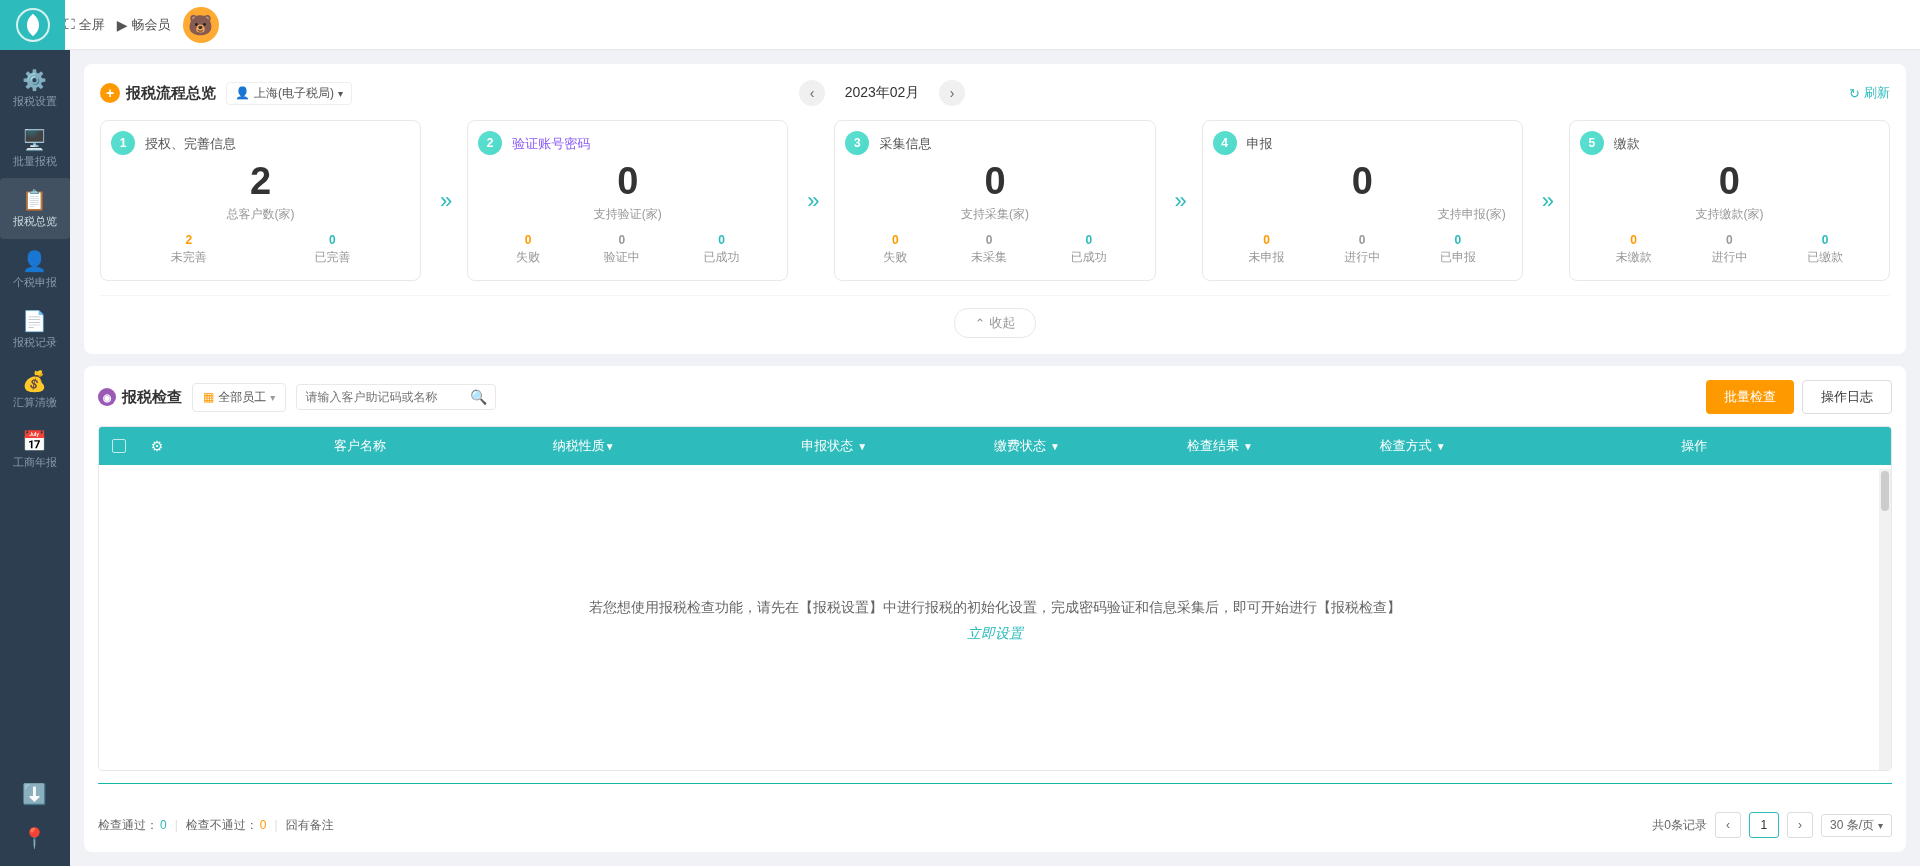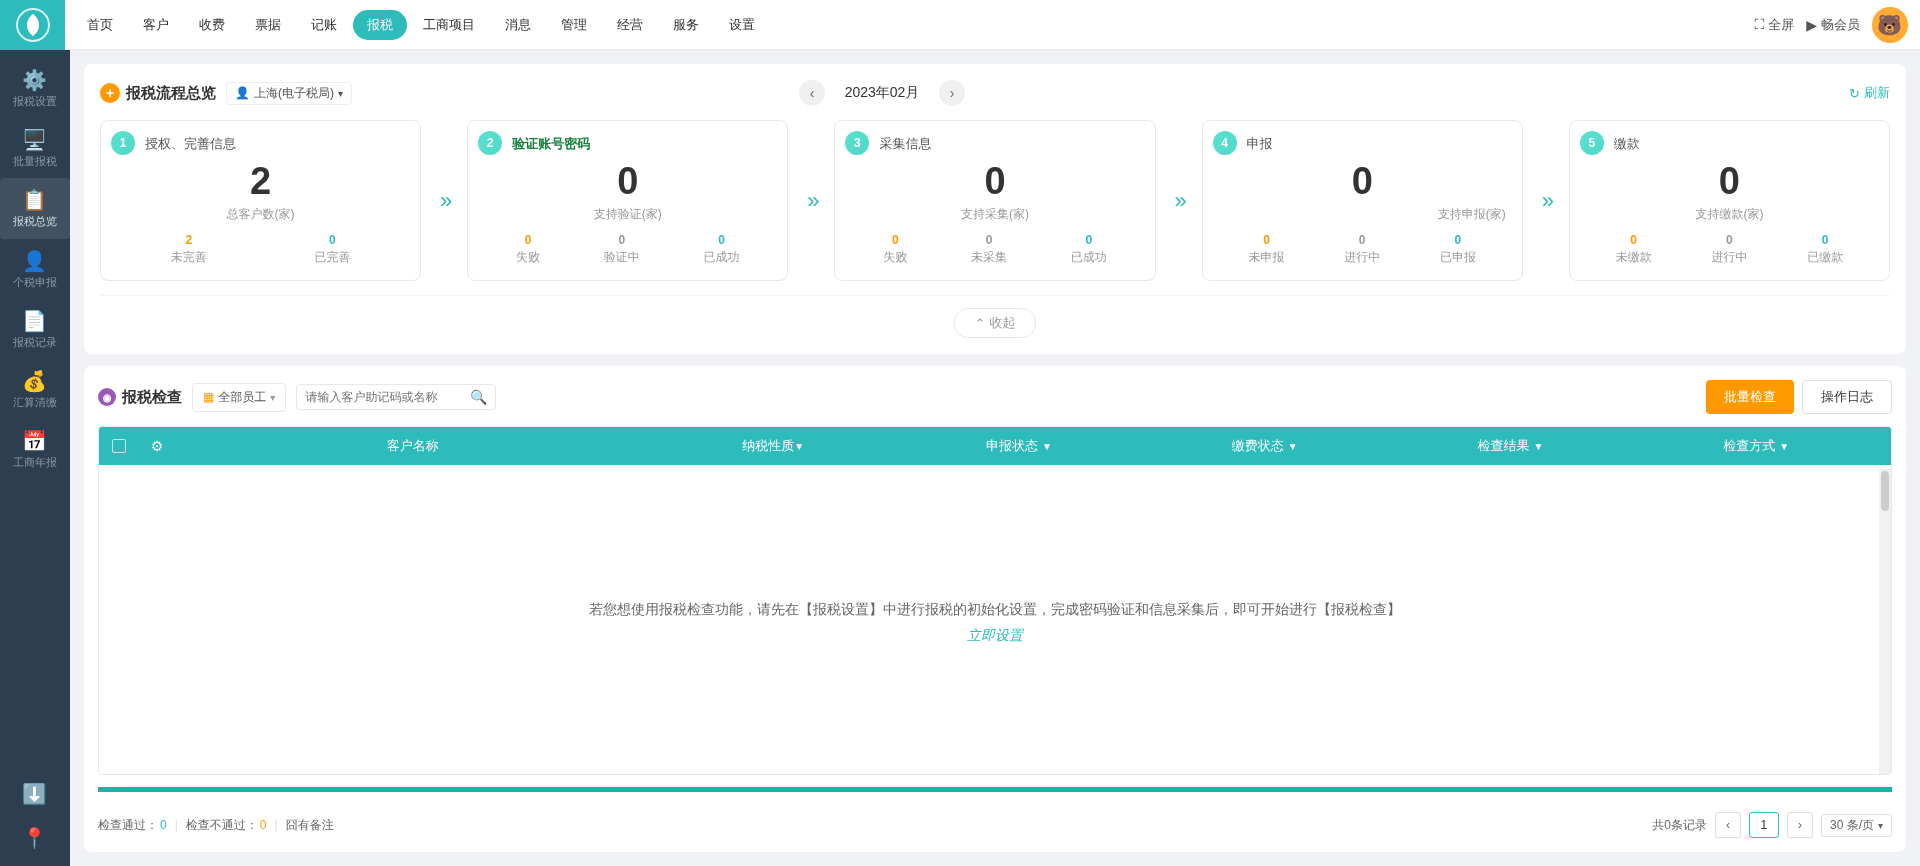--- a/index.html
+++ b/index.html
@@ -10,34 +10,20 @@
   </style>
 </head>
 <body>
 
 <div style="display:flex; align-items:center; background:#fff; height:50px; border-bottom:1px solid #e8e8e8; flex-shrink:0;">
   <div style="width:65px; height:50px; background:#2dbbbb; display:flex; align-items:center; justify-content:center; flex-shrink:0;">
     <div style="width:34px; height:34px; border:2px solid rgba(255,255,255,0.8); border-radius:50%; display:flex; align-items:center; justify-content:center;">
       <div style="width:16px; height:16px; background:#fff; border-radius:80% 0 80% 0; transform:rotate(-45deg);"></div>
     </div>
   </div>
-  <div style="display:flex; align-items:center; gap:2px; padding:0 8px; flex:1;">
-    <div style="padding:6px 14px; cursor:pointer; color:#333; white-space:nowrap;">首页</div>
-    <div style="padding:6px 14px; cursor:pointer; color:#333; white-space:nowrap;">客户</div>
-    <div style="padding:6px 14px; cursor:pointer; color:#333; white-space:nowrap;">收费</div>
-    <div style="padding:6px 14px; cursor:pointer; color:#333; white-space:nowrap;">票据</div>
-    <div style="padding:6px 14px; cursor:pointer; color:#333; white-space:nowrap;">记账</div>
-    <div style="padding:6px 14px; cursor:pointer; color:#fff; background:#2dbbbb; border-radius:20px; white-space:nowrap;">报税</div>
-    <div style="padding:6px 14px; cursor:pointer; color:#333; white-space:nowrap;">工商项目</div>
-    <div style="padding:6px 14px; cursor:pointer; color:#333; white-space:nowrap;">消息</div>
-    <div style="padding:6px 14px; cursor:pointer; color:#333; white-space:nowrap;">管理</div>
-    <div style="padding:6px 14px; cursor:pointer; color:#333; white-space:nowrap;">经营</div>
-    <div style="padding:6px 14px; cursor:pointer; color:#333; white-space:nowrap;">服务</div>
-    <div style="padding:6px 14px; cursor:pointer; color:#333; white-space:nowrap;">设置</div>
-  </div>
   <div style="display:flex; align-items:center; gap:12px; padding-right:12px; flex-shrink:0;">
     <div style="display:flex; align-items:center; gap:4px; cursor:pointer; color:#555; font-size:13px;">
       <span style="font-size:14px;">⛶</span>
       <span>全屏</span>
     </div>
     <div style="display:flex; align-items:center; gap:4px; cursor:pointer; color:#555; font-size:13px;">
       <span style="font-size:14px;">▶</span>
       <span>畅会员</span>
     </div>
     <div style="width:36px; height:36px; background:#ffaa33; border-radius:50%; display:flex; align-items:center; justify-content:center; font-size:20px; overflow:hidden;">
@@ -128,21 +114,21 @@
             </div>
           </div>
         </div>
 
         <div style="display:flex; align-items:center; justify-content:center; width:46px; flex-shrink:0;">
           <span style="color:#2dbbbb; font-size:22px; letter-spacing:-4px;">»</span>
         </div>
 
         <div style="background:#fff; border:1px solid #e8e8e8; border-radius:8px; padding:14px 16px; flex:1; position:relative; min-width:0;">
           <div style="position:absolute; top:10px; left:10px; width:24px; height:24px; background:linear-gradient(135deg,#5de0d0,#4dd9c9); border-radius:50%; display:flex; align-items:center; justify-content:center; color:#fff; font-size:12px; font-weight:bold;">2</div>
-          <div style="font-size:13px; color:#15803d; padding-left:28px; margin-bottom:4px;font-weight:bold;">验证账号密码</div>
+          <div style="font-size:13px; color:#8b5cf6; padding-left:28px; margin-bottom:4px;">验证账号密码</div>
           <div style="font-size:38px; font-weight:bold; color:#333; text-align:center; line-height:1.3;">0</div>
           <div style="font-size:12px; color:#999; text-align:center; margin-bottom:10px;">支持验证(家)</div>
           <div style="display:flex; justify-content:space-around; font-size:12px;">
             <div style="display:flex; flex-direction:column; align-items:center; gap:2px; cursor:pointer;">
               <span style="font-weight:bold; color:#ff9900;">0</span>
               <span style="color:#999;">失败</span>
             </div>
             <div style="display:flex; flex-direction:column; align-items:center; gap:2px; cursor:pointer;">
               <span style="font-weight:bold; color:#999;">0</span>
               <span style="color:#999;">验证中</span>
@@ -262,56 +248,57 @@
       <div style="flex:1; display:flex; flex-direction:column; border:1px solid #e8e8e8; border-radius:4px; overflow:hidden; position:relative;">
 
         <div style="display:flex; align-items:center; background:#2dbbbb; color:#fff; flex-shrink:0;">
           <div style="width:40px; flex-shrink:0; display:flex; align-items:center; justify-content:center; padding:10px 0;">
             <div style="width:14px; height:14px; border:1px solid rgba(255,255,255,0.7); border-radius:2px; background:transparent;"></div>
           </div>
           <div style="width:36px; flex-shrink:0; display:flex; align-items:center; justify-content:center; padding:10px 0; cursor:pointer;">
             <span style="font-size:14px;">⚙</span>
           </div>
           <div style="flex:2; padding:10px 8px; text-align:center; font-size:13px; display:flex; align-items:center; justify-content:center;">客户名称</div>
-          <div style="flex:1; padding:10px 8px; text-align:center; font-size:13px; display:flex; align-items:center; justify-content:center; cursor:pointer;">
+          <div style="flex:1; padding:10px 8px; text-align:center; font-size:13px; display:flex; align-items:center; justify-content:flex-start; cursor:pointer;">
             <span>纳税性质</span>
             <span style="font-size:10px;">▼</span>
           </div>
           <div style="flex:1; padding:10px 8px; text-align:center; font-size:13px; display:flex; align-items:center; justify-content:center; gap:4px; cursor:pointer;">
             <span>申报状态</span>
             <span style="font-size:10px;">▼</span>
           </div>
           <div style="flex:1; padding:4px 8px; text-align:center; font-size:13px; display:flex; align-items:center; justify-content:center; gap:4px; cursor:pointer;">
             <span>缴费状态</span>
             <span style="font-size:10px;">▼</span>
           </div>
           <div style="flex:1; padding:10px 8px; text-align:center; font-size:13px; display:flex; align-items:center; justify-content:center; gap:4px; cursor:pointer;">
             <span>检查结果</span>
             <span style="font-size:10px;">▼</span>
           </div>
           <div style="flex:1; padding:10px 8px; text-align:center; font-size:13px; display:flex; align-items:center; justify-content:center; gap:4px; cursor:pointer;">
             <span>检查方式</span>
             <span style="font-size:10px;">▼</span>
           </div>
+          <div style="flex:2; padding:10px 8px; text-align:center; font-size:13px; display:flex; align-items:center; justify-content:center;">操作</div>
           <div style="width:12px; flex-shrink:0;"></div>
         </div>
 
         <div style="flex:1; display:flex; flex-direction:column; align-items:center; justify-content:center; padding:30px; background:#fff; overflow-y:auto;">
           <div style="color:#666; font-size:14px; text-align:center; line-height:2;">若您想使用报税检查功能，请先在【报税设置】中进行报税的初始化设置，完成密码验证和信息采集后，即可开始进行【报税检查】</div>
           <div style="margin-top:4px;font-style:italic;">
             <a href="#" style="color:#2dbbbb; cursor:pointer; text-decoration:none; font-size:14px;">立即设置</a>
           </div>
         </div>
 
         <div style="position:absolute; right:0; top:42px; bottom:0; width:12px; background:#f1f1f1; display:flex; flex-direction:column;">
           <div style="width:8px; height:40px; background:#ccc; border-radius:4px; margin:2px auto;"></div>
         </div>
       </div>
 
-      <div style="display:flex; align-items:center; padding-top:20px; font-size:12px; color:#666; border-top:5px solid #14b8a6; margin-top:12px; flex-shrink:0;">
+      <div style="display:flex; align-items:center; padding-top:28px; font-size:12px; color:#666; border-top:1px solid #14b8a6; margin-top:12px; flex-shrink:0;">
         <div style="display:flex; align-items:center; gap:2px; margin-right:8px;">
           <span>检查通过：</span>
           <a href="#" style="color:#2dbbbb; text-decoration:none;">0</a>
         </div>
         <span style="color:#ddd;">|</span>
         <div style="display:flex; align-items:center; gap:2px; margin:0 8px;">
           <span>检查不通过：</span>
           <a href="#" style="color:#ff9900; text-decoration:none;">0</a>
         </div>
         <span style="color:#ddd;">|</span>

